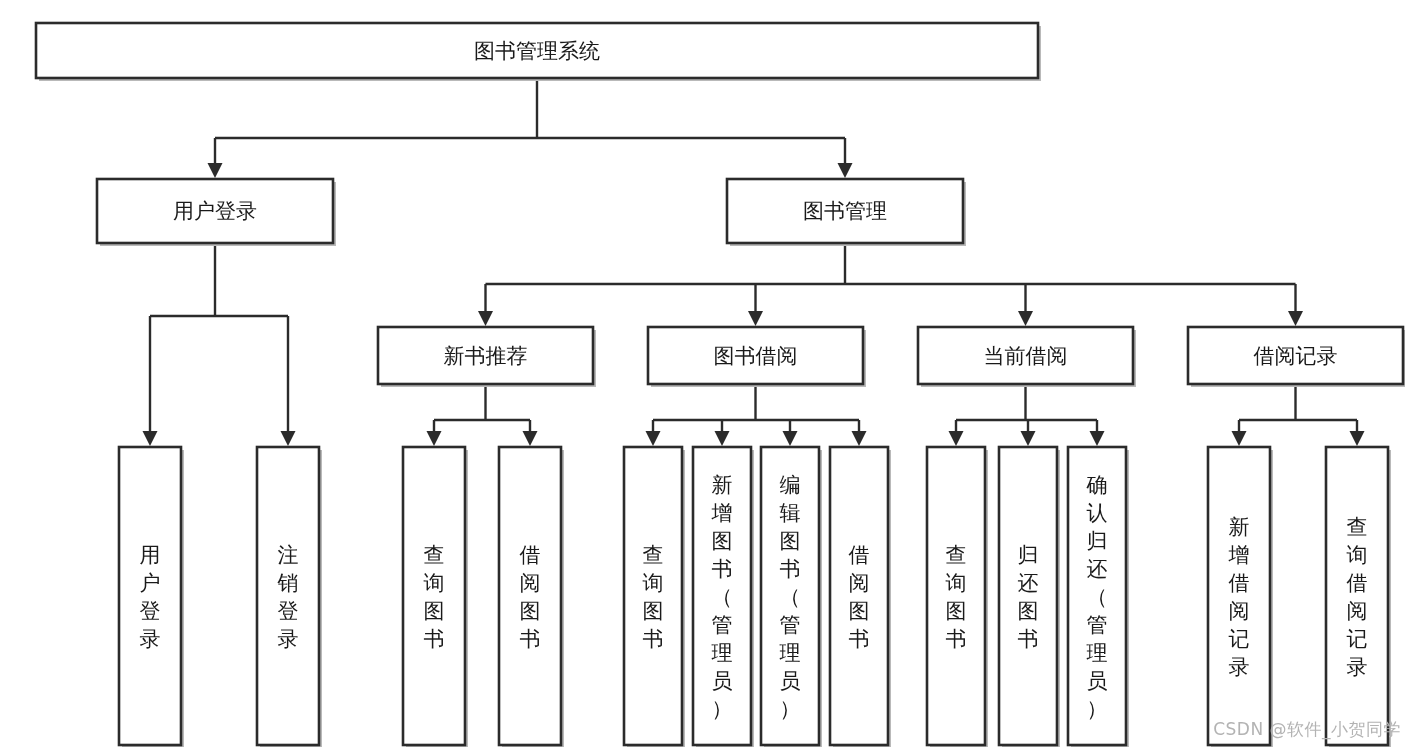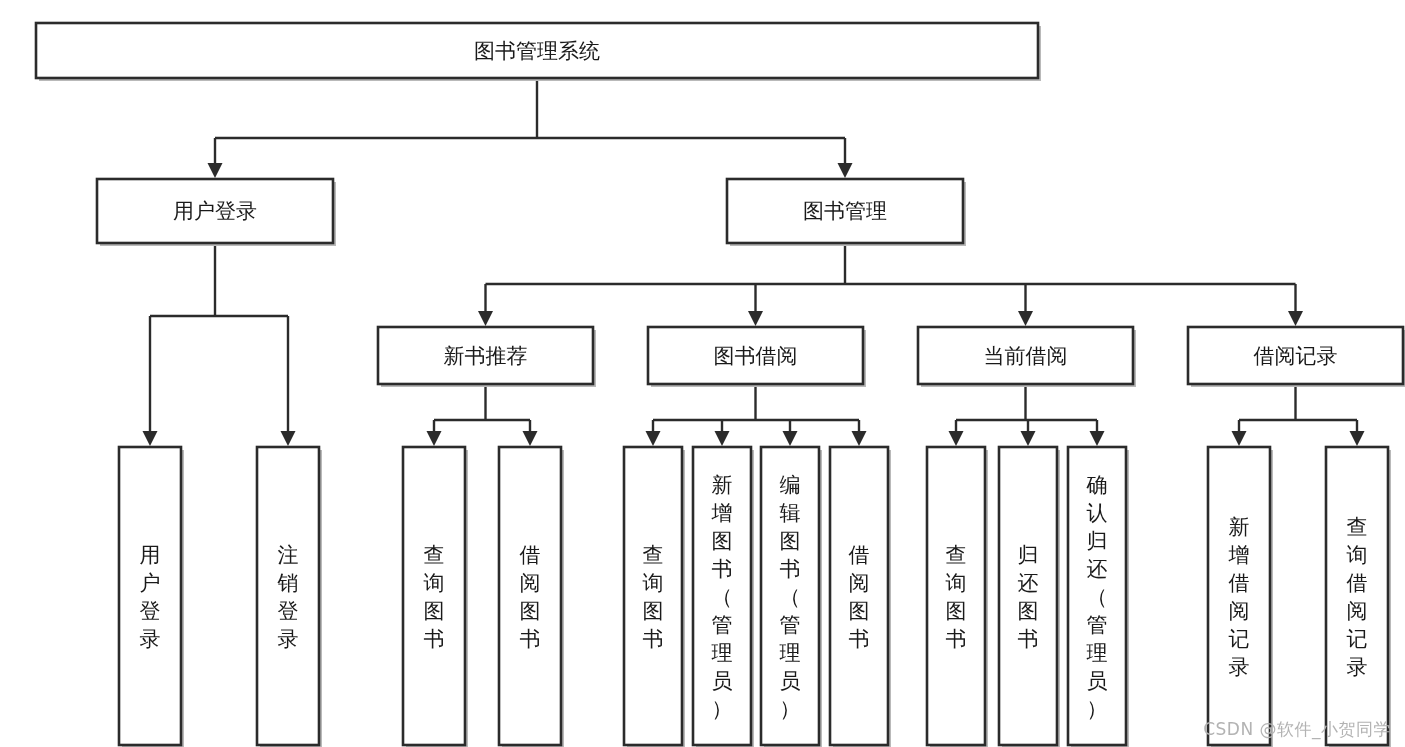--- a/index.html
+++ b/index.html
@@ -48,21 +48,21 @@
     dominant-baseline: middle;
   }
   .node-label-v {
     font-family: "DejaVu Sans", "Liberation Sans", sans-serif;
     font-size: 21px;
     fill: #1a1a1a;
     text-anchor: middle;
   }
   .watermark {
     position: absolute;
-    right: 14px;
+    right: 4px;
     bottom: 6px;
     font-family: "DejaVu Sans", "Liberation Sans", sans-serif;
     font-size: 17px;
     color: #b3b3b3;
     letter-spacing: 0.5px;
     white-space: nowrap;
     user-select: none;
   }
 </style>
 </head>

